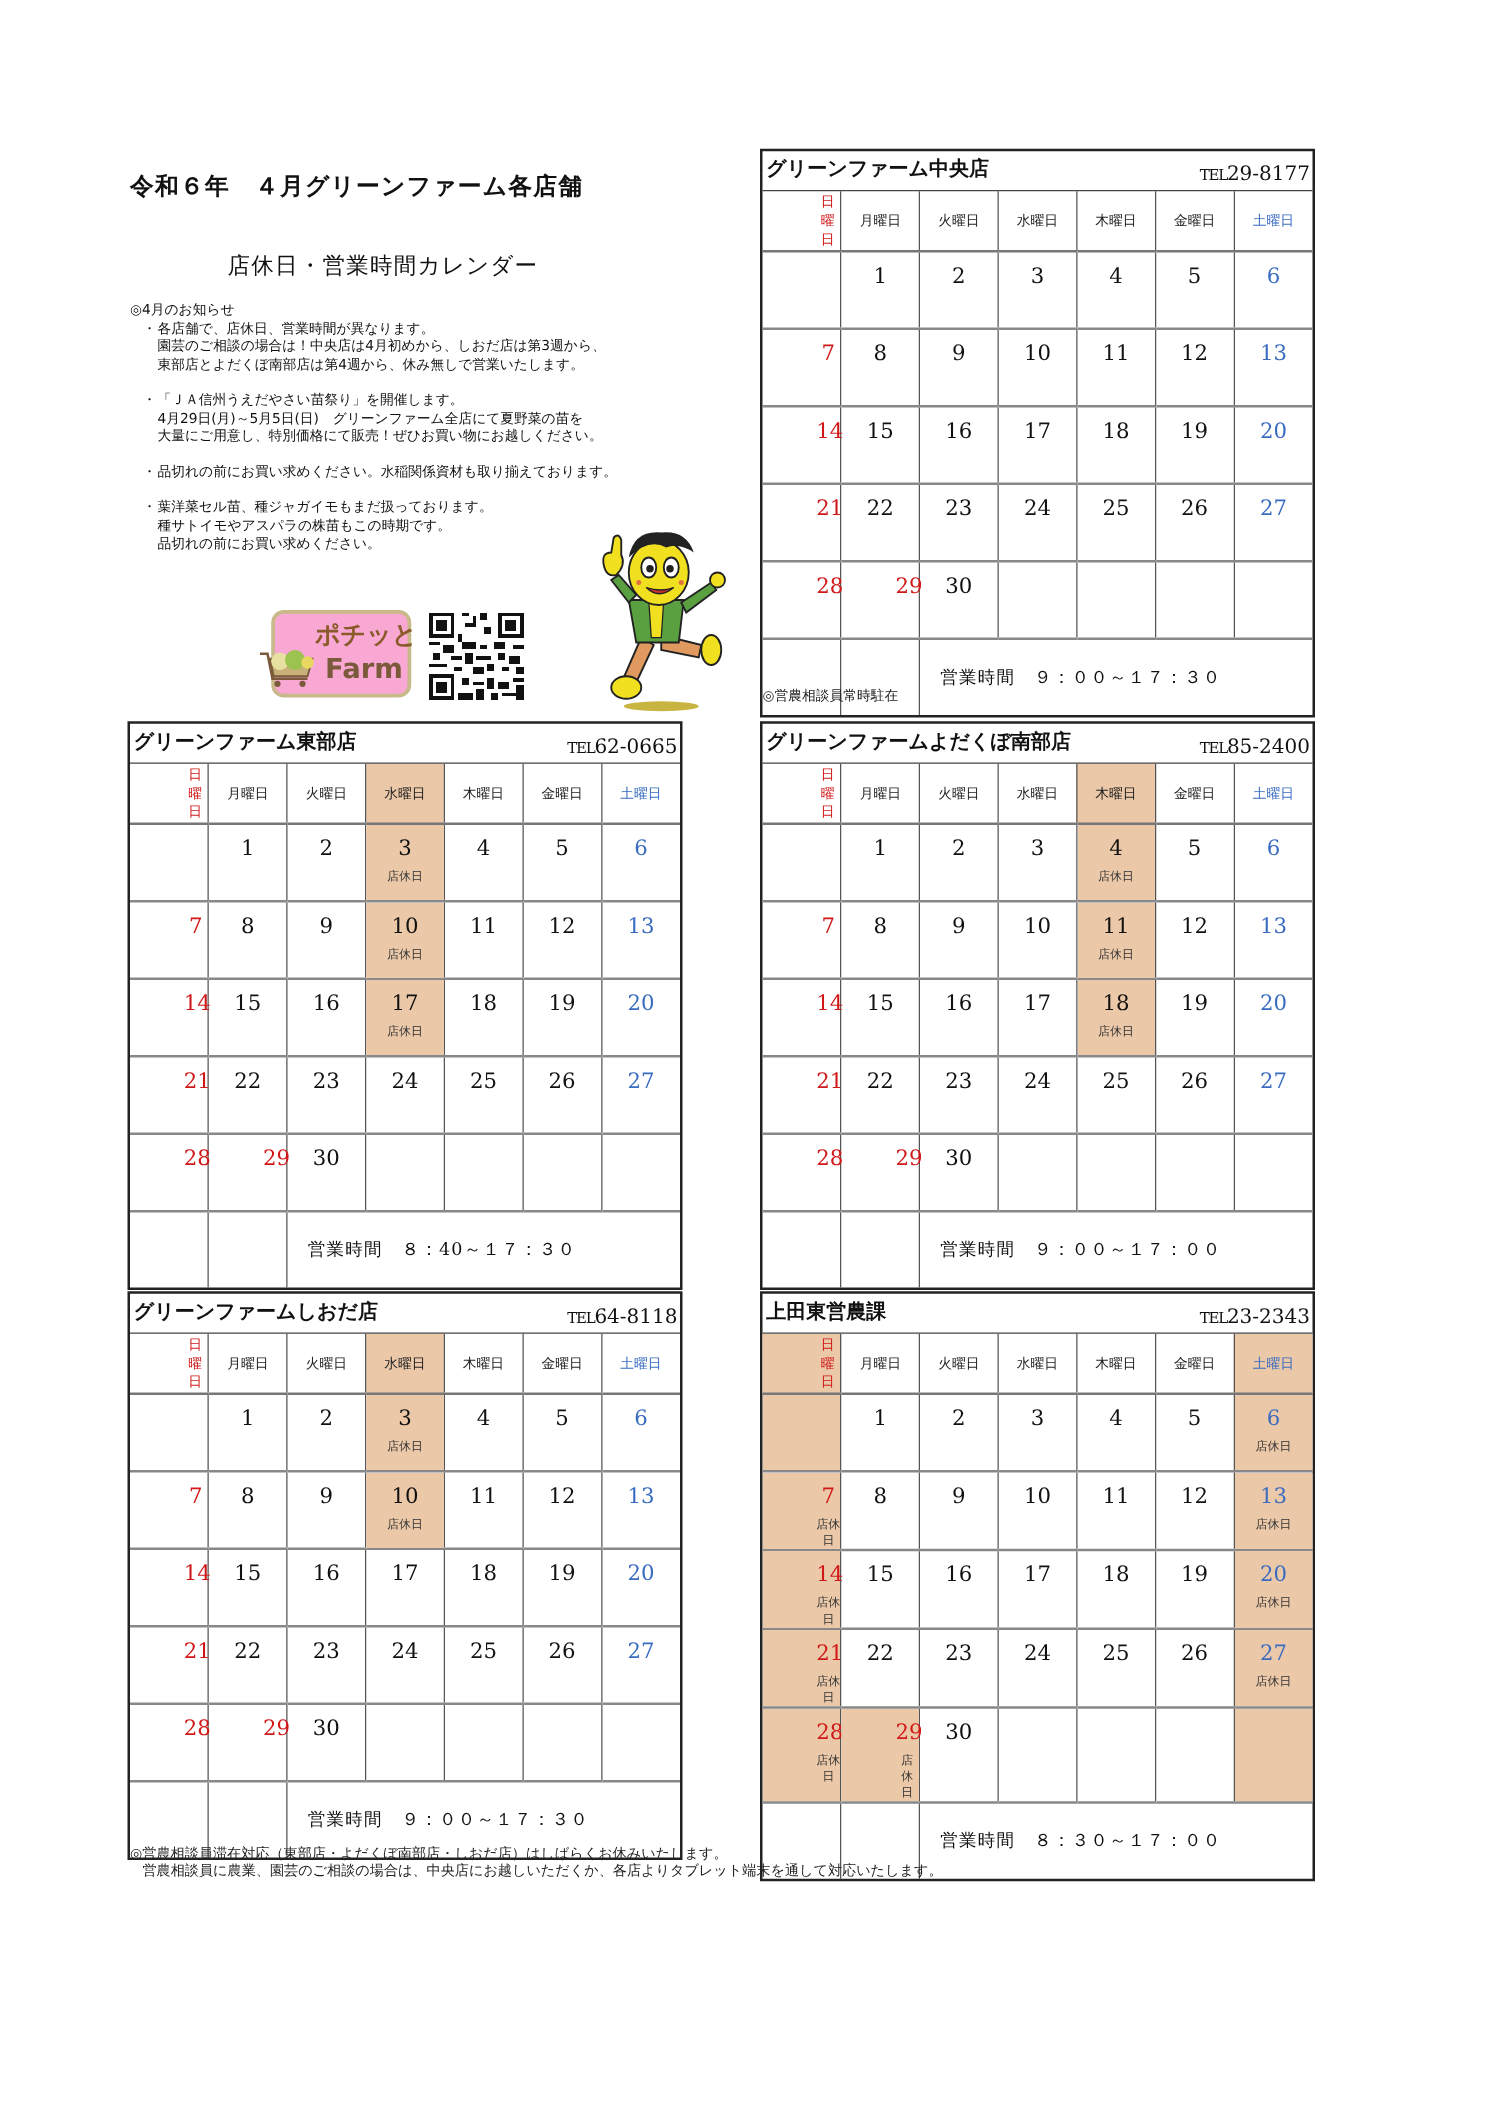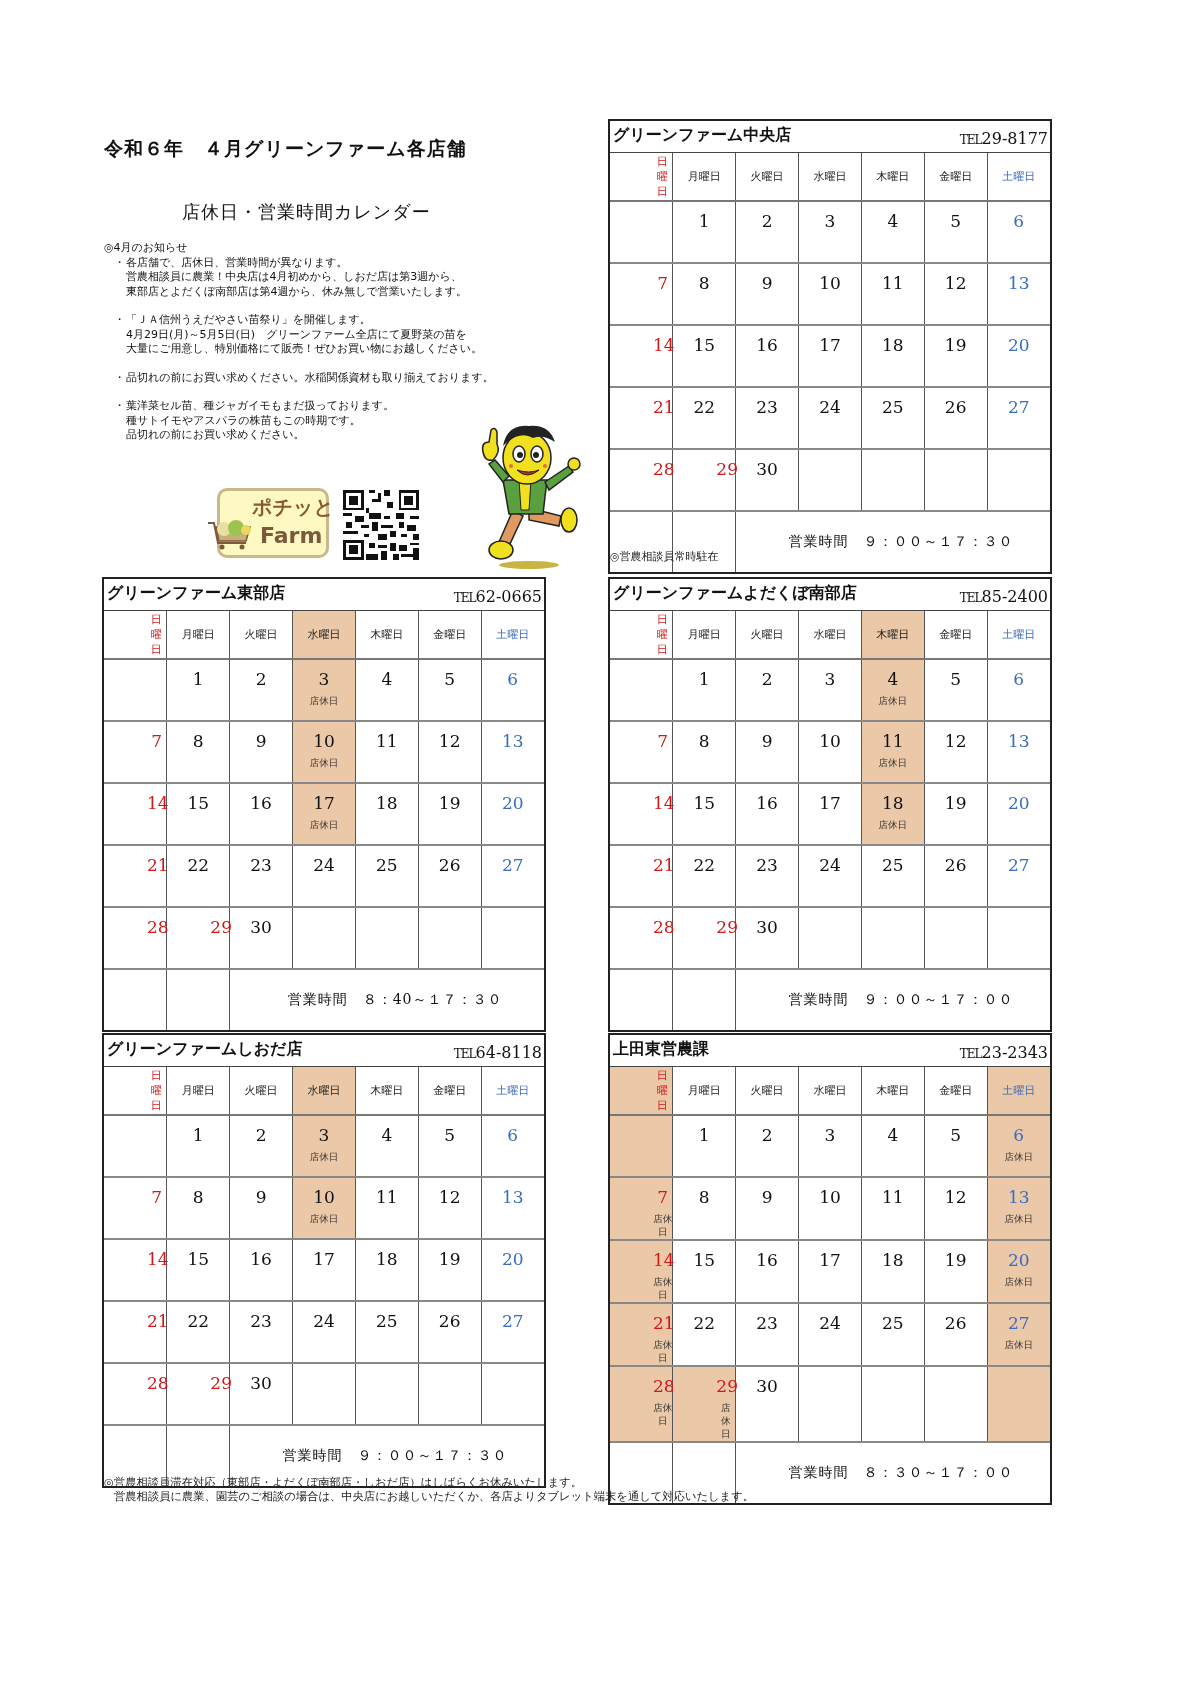--- a/index.html
+++ b/index.html
@@ -14,21 +14,21 @@
   .notice { position: absolute; left: 104px; top: 241px; width: 500px;
             font-family: "DejaVu Sans", "Liberation Sans", sans-serif; font-size: 11px;
             line-height: 14.5px; }
   .notice .head { margin: 0; }
   .notice .item { margin: 0 0 14px 10px; position: relative; padding-left: 12px; }
   .notice .item .bullet { position: absolute; left: 0; top: 0; }
   .notice .item p { margin: 0; white-space: nowrap; }
 
   
   .logo { position: absolute; left: 217px; top: 488px; width: 112px; height: 70px;
-          border: 3px solid #c8b88a; border-radius: 10px; box-sizing: border-box; background: #fef9c3; }
+          border: 3px solid #c8b88a; border-radius: 10px; box-sizing: border-box; background: #f9a8d4; }
   .logo .l1 { position: absolute; left: 32px; top: 3px; font-family: "DejaVu Sans", sans-serif;
               font-weight: bold; font-size: 20px; color: #8a5a2a; white-space: nowrap; }
   .logo .l2 { position: absolute; left: 40px; top: 32px; font-family: "DejaVu Sans", sans-serif;
               font-weight: bold; font-size: 22px; color: #7a5a3a; white-space: nowrap; }
   .logo .cart { position: absolute; left: -14px; top: 26px; width: 50px; height: 34px; }
 
   .qr { position: absolute; left: 342px; top: 490px; width: 78px; height: 70px; }
 
   .mascot { position: absolute; left: 473px; top: 420px; width: 112px; height: 150px; }
 
@@ -47,21 +47,21 @@
   .cal td { height: 60px; border-right: 1px solid #555; border-bottom: 2px solid #888;
             text-align: center; vertical-align: top; padding: 0; position: relative; }
   .cal tr > *:last-child { border-right: none; }
   .cal td .num { display: block; margin-top: 9px; font-size: 17px; line-height: 20px; }
   .cal td .off { display: block; margin-top: 6px; font-size: 9.5px;
                  font-family: "DejaVu Sans", "Liberation Sans", sans-serif; color: #333; }
   .cal .sun { color: #d01818; padding-left: 43px; }
   .cal .sat { color: #3a6cc0; }
   .cal .hl { background: #ebc8a8; }
   .cal tr.hours td { height: 60px; border-bottom: none; }
-  .cal tr.hours td.hrs { text-align: center; vertical-align: middle; padding-left: 16px;
+  .cal tr.hours td.hrs { text-align: left; vertical-align: middle; padding-left: 16px;
                           font-size: 14px; letter-spacing: 1px; white-space: nowrap; }
 
   #cal-chuo { left: 608px; top: 119px; }
   #cal-tobu { left: 102px; top: 577px; }
   #cal-yodakubo { left: 608px; top: 577px; }
   #cal-shioda { left: 102px; top: 1033px; }
   #cal-uedahigashi { left: 608px; top: 1033px; }
 
   .chuo-note { position: absolute; left: 610px; top: 549px; font-size: 11px;
                font-family: "DejaVu Sans", sans-serif; color: #222; white-space: nowrap; }
@@ -75,21 +75,21 @@
 <body>
 
 <div class="title">令和６年　４月グリーンファーム各店舗</div>
 <div class="subtitle">店休日・営業時間カレンダー</div>
 
 <div class="notice">
   <p class="head">◎4月のお知らせ</p>
   <div class="item">
     <span class="bullet">・</span>
     <p>各店舗で、店休日、営業時間が異なります。</p>
-    <p>営農相談員に農業！中央店は4月初めから、しおだ店は第3週から、</p>
+    <p>園芸のご相談の場合は！中央店は4月初めから、しおだ店は第3週から、</p>
     <p>東部店とよだくぼ南部店は第4週から、休み無しで営業いたします。</p>
   </div>
   <div class="item">
     <span class="bullet">・</span>
     <p>「ＪＡ信州うえだやさい苗祭り」を開催します。</p>
     <p>4月29日(月)～5月5日(日)　グリーンファーム全店にて夏野菜の苗を</p>
     <p>大量にご用意し、特別価格にて販売！ぜひお買い物にお越しください。</p>
   </div>
   <div class="item">
     <span class="bullet">・</span>

